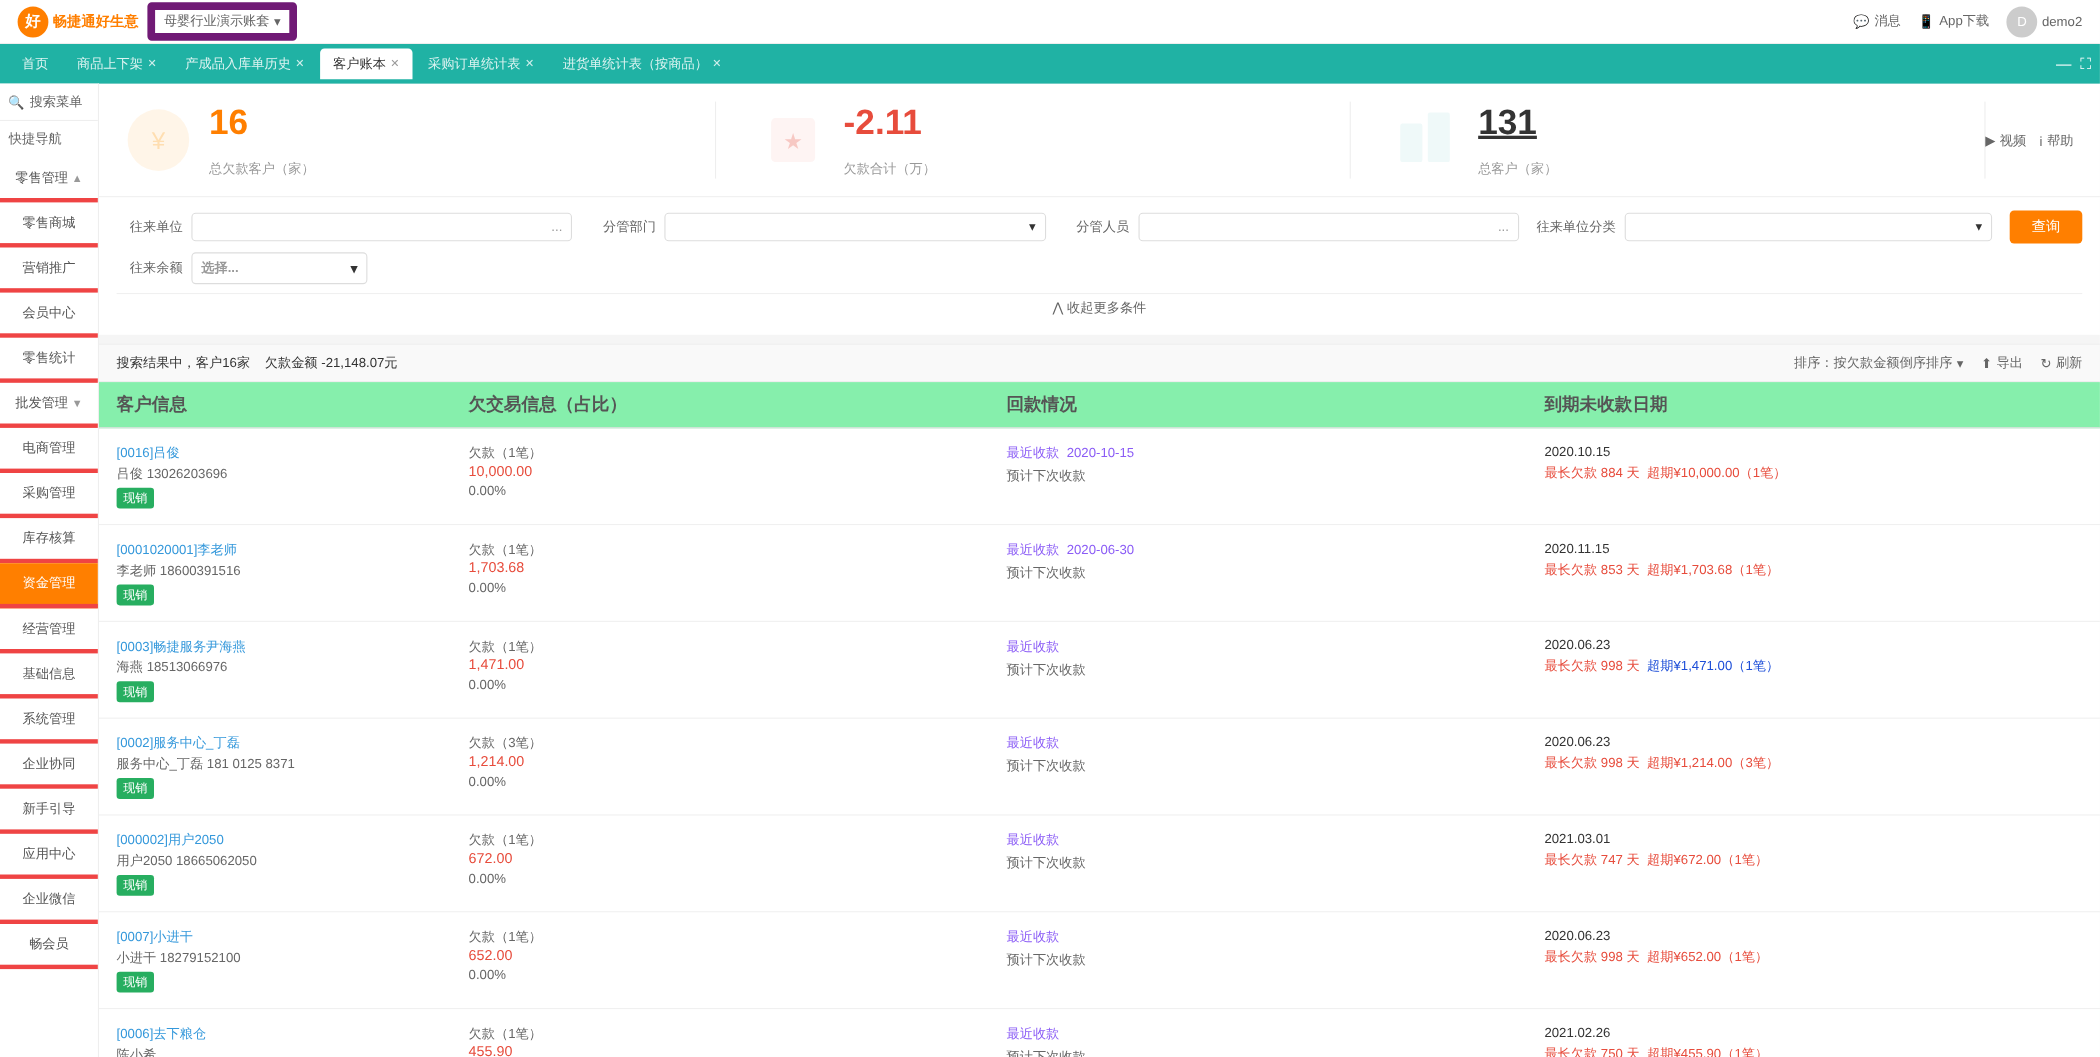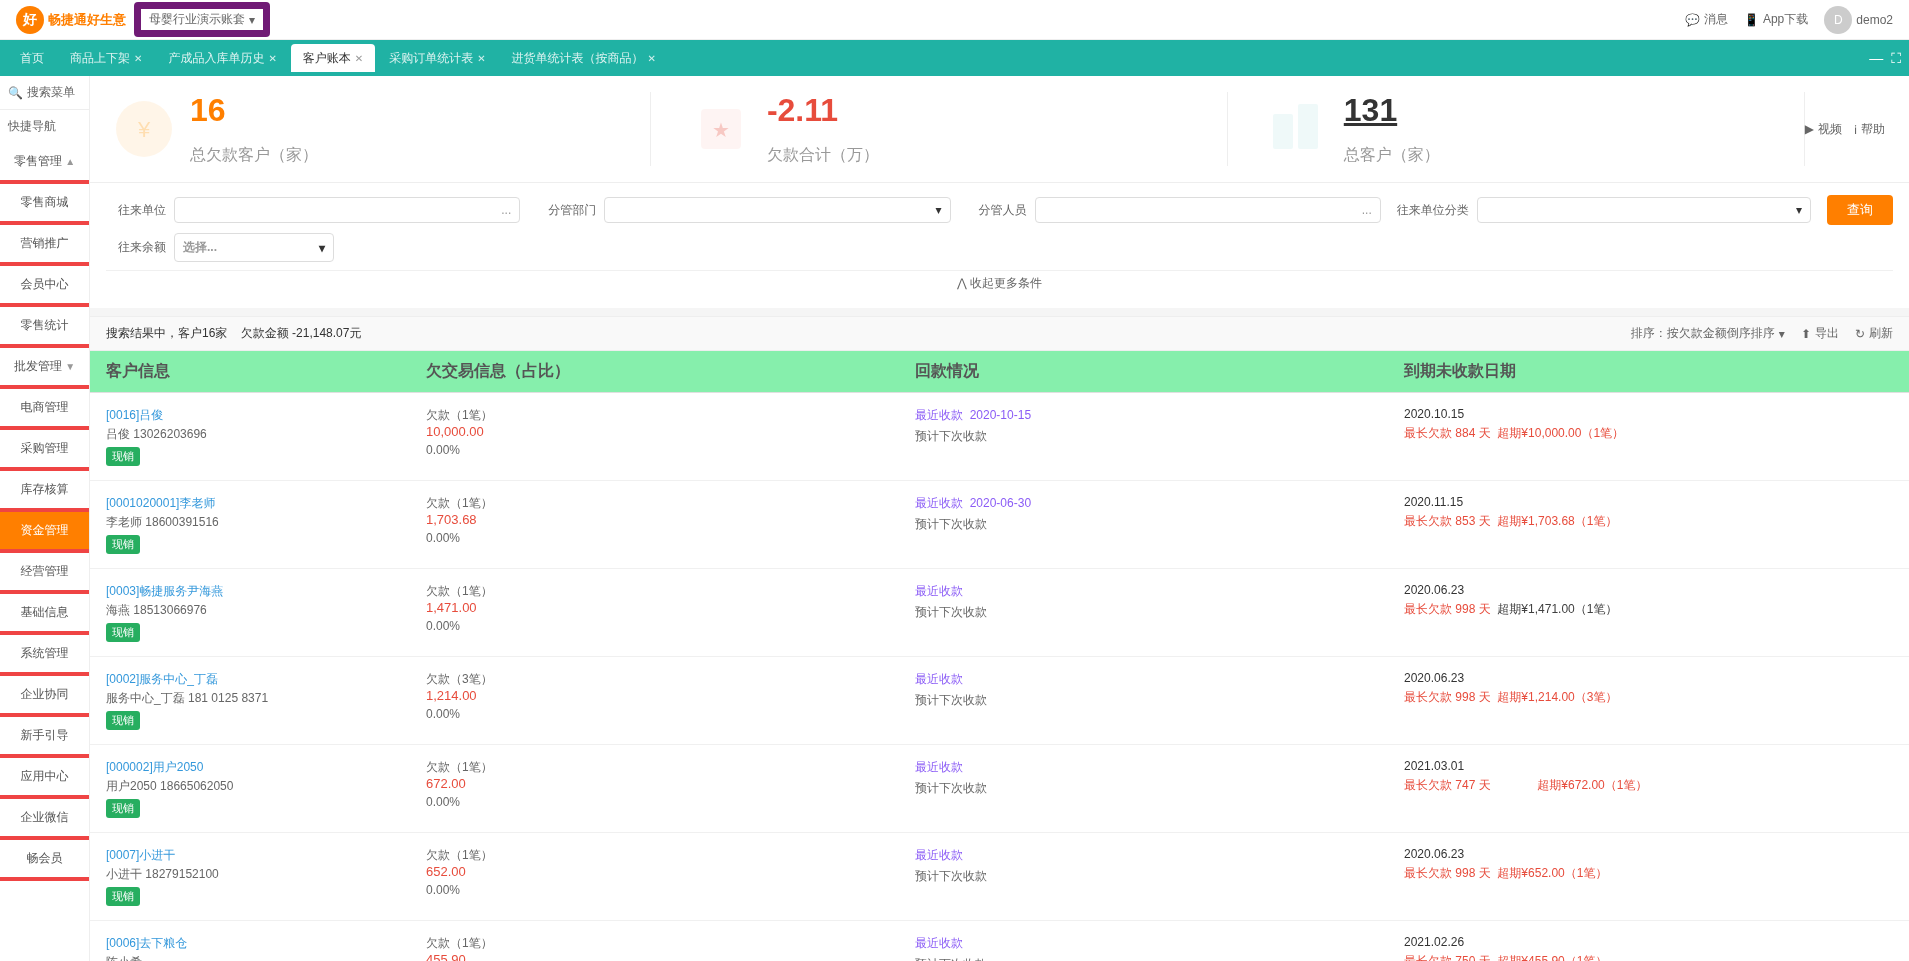--- a/index.html
+++ b/index.html
@@ -110,21 +110,21 @@
       flex: 1;
     }
     .stat-item:first-child { padding-left: 0; }
     .stat-item:last-child { border-right: none; }
     .stat-icon { width: 60px; height: 60px; opacity: 0.3; }
     .stat-info { }
     .stat-number { font-size: 32px; font-weight: bold; }
     .stat-number.red { color: #e74c3c; }
     .stat-number.orange { color: #ff7f00; }
     .stat-number.dark { color: #333; text-decoration: underline; }
-    .stat-label { color: #999; font-size: 16px; margin-top: 16px; }
+    .stat-label { color: #999; font-size: 12px; margin-top: 16px; }
     .stat-actions { margin-left: auto; display: flex; align-items: center; gap: 12px; color: #666; font-size: 12px; }
     .stat-actions span { cursor: pointer; display: flex; align-items: center; gap: 4px; }
 
     
     .filter-area {
       background: #fff;
       padding: 12px 16px;
       margin-bottom: 8px;
     }
     .filter-row {
@@ -542,21 +542,21 @@
       <div class="debt-info">欠款（1笔）</div>
       <div class="debt-amount">1,471.00</div>
       <div class="debt-percent">0.00%</div>
     </div>
     <div class="col-cell">
       <div class="payment-date">最近收款&nbsp;&nbsp;</div>
       <div class="payment-next">预计下次收款</div>
     </div>
     <div class="col-cell">
       <div class="overdue-date">2020.06.23</div>
-      <div class="overdue-info">最长欠款 998 天&nbsp;&nbsp;<span style="color:#404040;">超期¥1,471.00（1笔）</span></div>
+      <div class="overdue-info">最长欠款 998 天&nbsp;&nbsp;<span style="color:#1d4ed8;">超期¥1,471.00（1笔）</span></div>
     </div>
   </div>
           <div class="table-row">
     <div class="col-cell">
       <div class="customer-code">[0002]服务中心_丁磊</div>
       <div class="customer-phone">服务中心_丁磊 181 0125 8371</div>
       <span class="customer-tag">现销</span>
     </div>
     <div class="col-cell">
       <div class="debt-info">欠款（3笔）</div>
@@ -582,21 +582,21 @@
       <div class="debt-info">欠款（1笔）</div>
       <div class="debt-amount">672.00</div>
       <div class="debt-percent">0.00%</div>
     </div>
     <div class="col-cell">
       <div class="payment-date">最近收款&nbsp;&nbsp;</div>
       <div class="payment-next">预计下次收款</div>
     </div>
     <div class="col-cell">
       <div class="overdue-date">2021.03.01</div>
-      <div class="overdue-info">最长欠款 747 天&nbsp;&nbsp;<span style="color:#e74c3c;margin-left:40px;">超期¥672.00（1笔）</span></div>
+      <div class="overdue-info">最长欠款 747 天&nbsp;&nbsp;<span style="color:#e74c3c;">超期¥672.00（1笔）</span></div>
     </div>
   </div>
           <div class="table-row">
     <div class="col-cell">
       <div class="customer-code">[0007]小进干</div>
       <div class="customer-phone">小进干 18279152100</div>
       <span class="customer-tag">现销</span>
     </div>
     <div class="col-cell">
       <div class="debt-info">欠款（1笔）</div>

